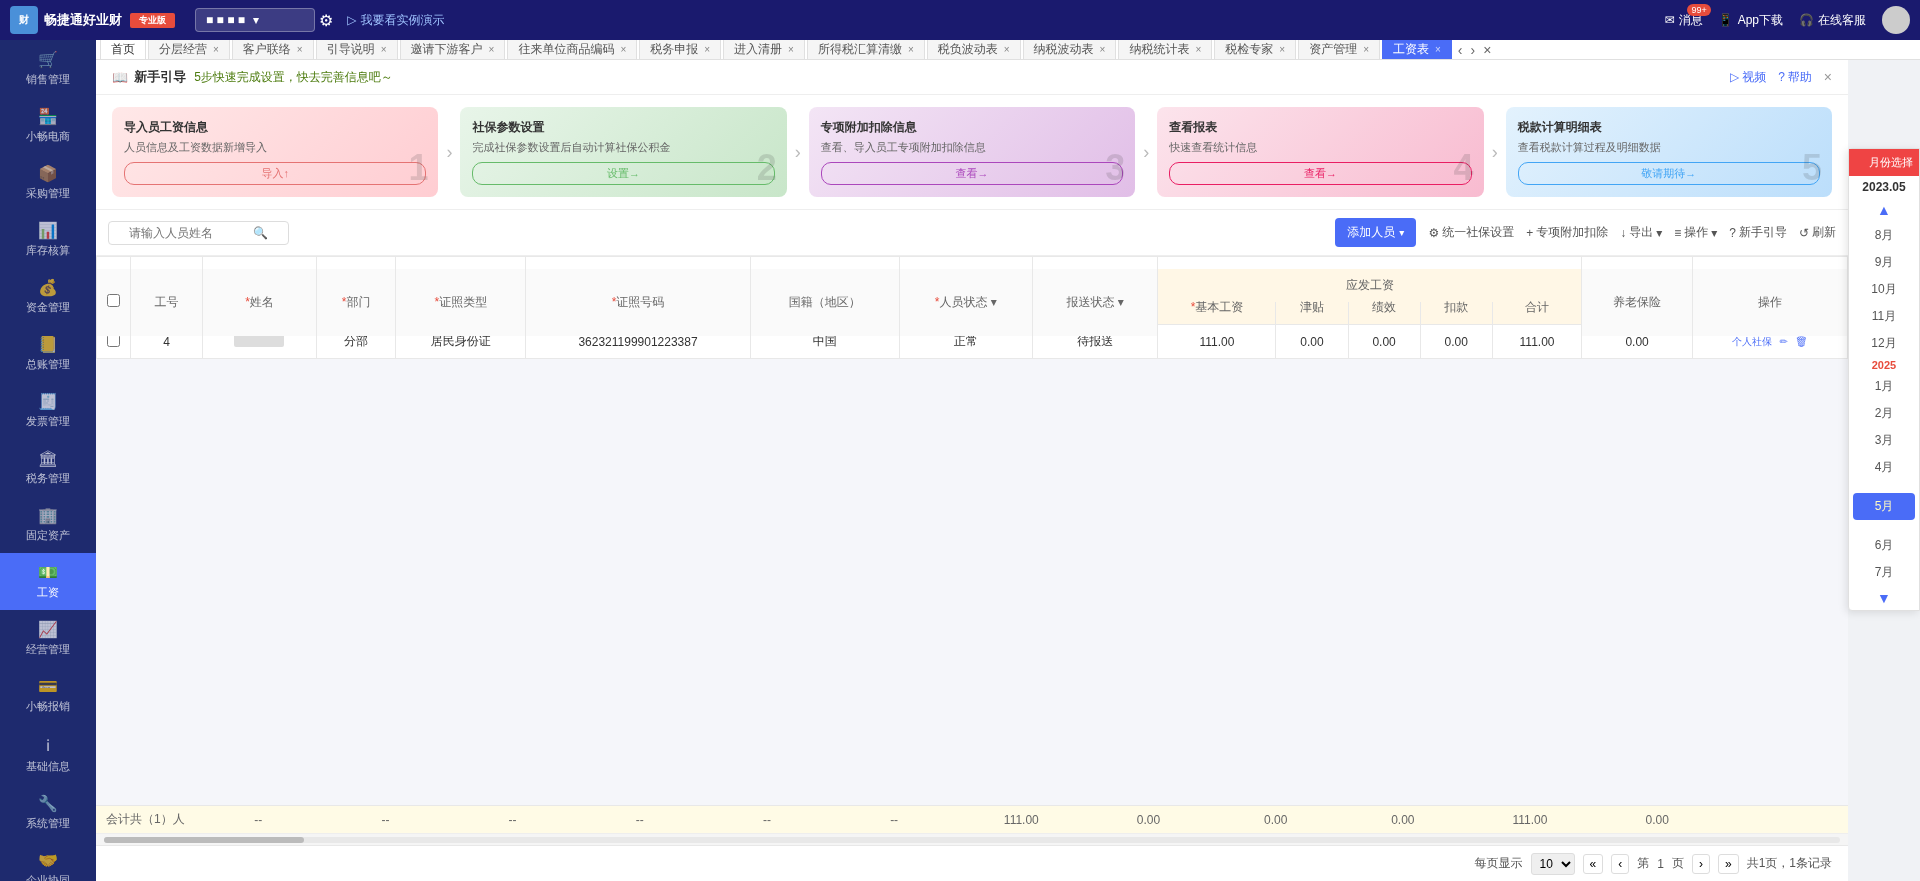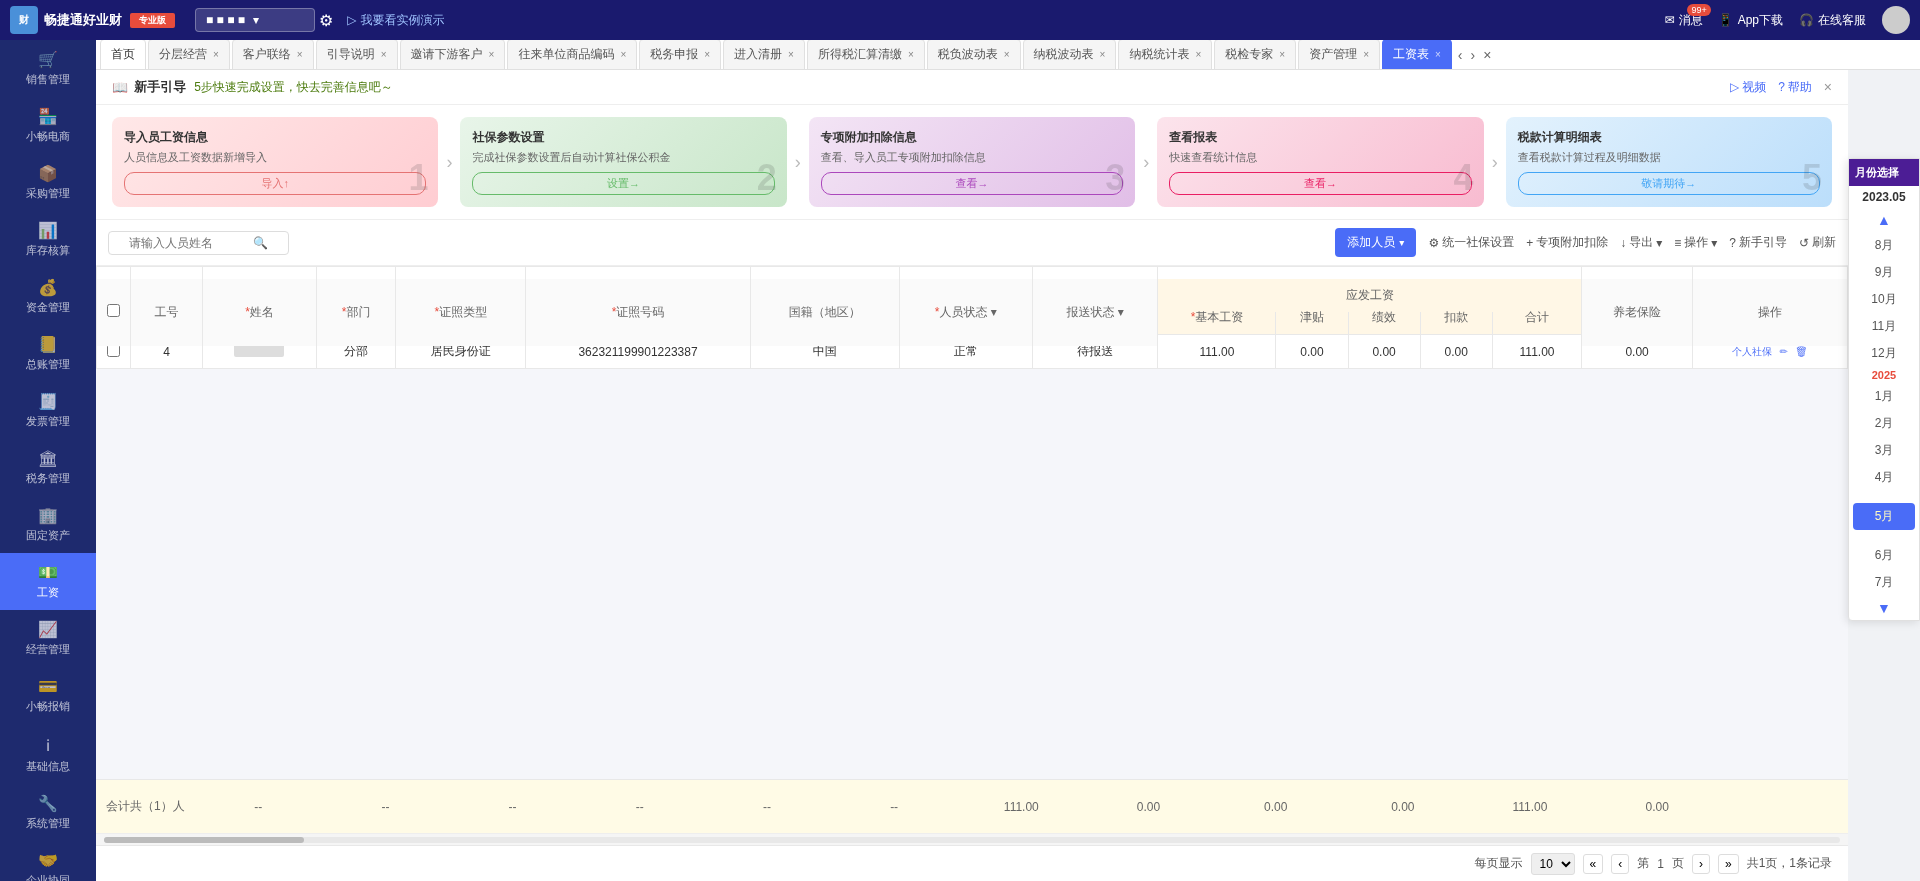--- a/index.html
+++ b/index.html
@@ -21,21 +21,21 @@
     .gear-btn { background: none; border: none; color: white; cursor: pointer; padding: 4px; font-size: 16px; }
     .demo-link { color: #a0c4ff; font-size: 12px; cursor: pointer; margin-left: 10px; display: flex; align-items: center; gap: 4px; }
     .top-bar-right { display: flex; align-items: center; gap: 16px; }
     .msg-btn { position: relative; display: flex; align-items: center; gap: 4px; color: white; cursor: pointer; font-size: 12px; }
     .badge { position: absolute; top: -8px; right: -8px; background: #e74c3c; color: white; border-radius: 8px; font-size: 9px; padding: 1px 4px; min-width: 16px; text-align: center; }
     .app-download { color: white; cursor: pointer; font-size: 12px; display: flex; align-items: center; gap: 4px; }
     .online-service { color: white; cursor: pointer; font-size: 12px; display: flex; align-items: center; gap: 4px; }
     .user-avatar { width: 28px; height: 28px; background: #ccc; border-radius: 50%; }
 
     
-    .tabs-bar { height: 30px; background: #fff; border-bottom: 1px solid #e0e0e0; display: flex; align-items: center; padding: 0 4px; overflow: hidden; flex-shrink: 0; }
+    .tabs-bar { height: 20px; background: #fff; border-bottom: 1px solid #e0e0e0; display: flex; align-items: center; padding: 0 4px; overflow: hidden; flex-shrink: 0; }
     .tab-item { display: flex; align-items: center; gap: 4px; padding: 0 10px; height: 32px; border: 1px solid #e0e0e0; border-radius: 4px 4px 0 0; margin-right: 2px; cursor: pointer; font-size: 12px; color: #555; background: #f5f5f5; white-space: nowrap; flex-shrink: 0; }
     .tab-item.active { background: #4a6cf7; color: white; border-color: #4a6cf7; }
     .tab-item.home { background: #fff; color: #333; }
     .tab-close { font-size: 10px; cursor: pointer; color: inherit; opacity: 0.7; margin-left: 2px; }
     .tab-nav-btn { background: none; border: none; cursor: pointer; font-size: 14px; color: #666; padding: 0 4px; }
 
     
     .sidebar-item { display: flex; flex-direction: column; align-items: center; justify-content: center; padding: 10px 0; cursor: pointer; color: rgba(255,255,255,0.7); font-size: 11px; gap: 3px; }
     .sidebar-item.active { background: #4a6cf7; color: white; }
     .sidebar-item .sidebar-icon { font-size: 16px; }
@@ -81,35 +81,35 @@
 
     
     .table-container { flex: 1; overflow: auto; }
     table { width: 100%; border-collapse: collapse; background: #fff; font-size: 12px; }
     thead th { background: #fafafa; border: 1px solid #e8e8e8; padding: 8px 10px; text-align: center; font-weight: normal; color: #666; white-space: nowrap; position: sticky; top: 12px; z-index: 1; }
     tbody td { border: 1px solid #e8e8e8; padding: 8px 10px; text-align: center; color: #333; }
     .salary-header { background: #fff7e6 !important; }
     .action-link { color: #4a6cf7; cursor: pointer; font-size: 10px; }
 
     
-    .table-footer { background: #fffbe6; border-top: 1px solid #e8e8e8; padding: 18px 10px; display: flex; align-items: center; font-size: 12px; color: #666; gap: 20px; flex-shrink: 0; }
+    .table-footer { background: #fffbe6; border-top: 1px solid #e8e8e8; padding: 5px 10px; display: flex; align-items: center; font-size: 12px; color: #666; gap: 20px; flex-shrink: 0; }
     .footer-cell { flex: 1; text-align: center; }
 
     
     .pagination-bar { height: 36px; background: #fff; border-top: 1px solid #e8e8e8; display: flex; align-items: center; justify-content: flex-end; padding: 0 16px; gap: 8px; flex-shrink: 0; font-size: 12px; color: #555; }
     .page-size-select { border: 1px solid #ddd; border-radius: 3px; padding: 2px 4px; font-size: 12px; }
     .page-btn { border: 1px solid #ddd; background: #fff; border-radius: 3px; padding: 2px 6px; cursor: pointer; font-size: 12px; }
     .page-btn:disabled { opacity: 0.4; cursor: not-allowed; }
     .scrollbar-area { height: 12px; background: #f5f5f5; border-top: 1px solid #eee; display: flex; align-items: center; padding: 0 8px; flex-shrink: 0; }
     .scrollbar-track { flex: 1; height: 6px; background: #e8e8e8; border-radius: 3px; }
     .scrollbar-thumb { width: 200px; height: 6px; background: #bbb; border-radius: 3px; }
 
     
     .month-panel { position: absolute; right: 0; top: 88px; width: 72px; background: #fff; border: 1px solid #e0e0e0; border-radius: 4px 0 0 4px; box-shadow: -2px 2px 8px rgba(0,0,0,0.1); z-index: 100; }
-    .month-panel-header { background: #4c1d95; color: white; text-align: left; padding: 6px; font-size: 11px; font-weight: bold; }
+    .month-panel-header { background: #ef4444; color: white; text-align: right; padding: 6px; font-size: 11px; font-weight: normal; }
     .month-nav { display: flex; justify-content: center; padding: 4px; }
     .month-nav-btn { background: none; border: none; cursor: pointer; color: #4a6cf7; font-size: 14px; padding: 0 4px; }
     .month-list { display: flex; flex-direction: column; }
     .month-item { text-align: center; padding: 5px; font-size: 12px; cursor: pointer; color: #555; }
     .month-item.active { background: #4a6cf7; color: #fef9c3; border-radius: 4px; margin: 12px 4px; }
     .year-label { text-align: center; padding: 2px; font-size: 11px; color: #e74c3c; font-weight: bold; }
 
     
     .right-panel { width: 72px; position: relative; flex-shrink: 0; }
 

